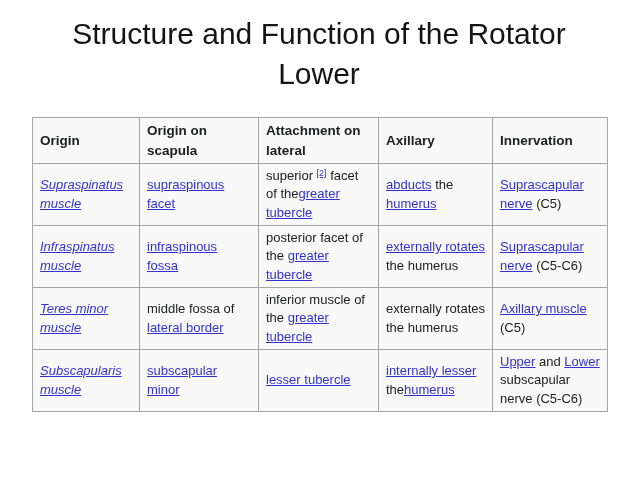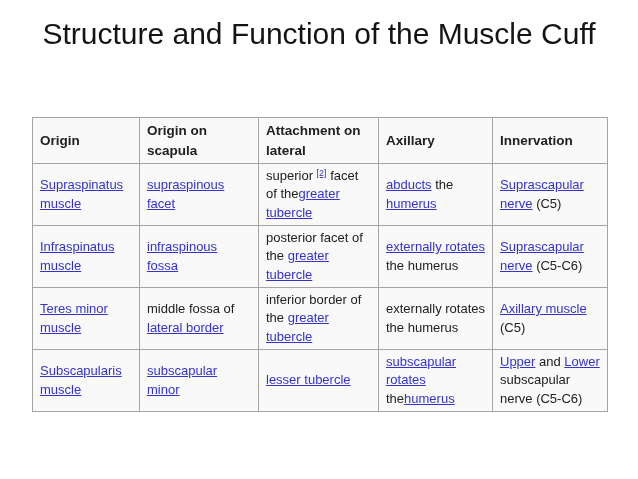--- a/index.html
+++ b/index.html
@@ -42,27 +42,27 @@
     line-height: 1.42;
     overflow: hidden;
   }
   th { font-weight: 700; height: 46px; font-size: 13.5px; }
   td { height: 62px; }
   a.lnk {
     color: var(--link-blue, #3333cc);
     text-decoration: underline;
     cursor: pointer;
   }
-  .it { }
+  .it { font-style: italic; }
   .sup { font-size: 9px; position: relative; top: -4px; text-decoration: underline; }
 </style>
 </head>
 <body>
 
-<div class="title">Structure and Function of the Muscle Cuff</div>
+<div class="title">Structure and Function of the Rotator Lower</div>
 
 <table class="cuff">
   <colgroup>
     <col class="c-muscle">
       <col class="c-origin">
       <col class="c-attachment">
       <col class="c-function">
       <col class="c-innervation">
   </colgroup>
   <thead>
@@ -85,25 +85,25 @@
       <tr>
         <td><a class="lnk it" href="#">Infraspinatus muscle</a></td>
         <td><a class="lnk" href="#">infraspinous fossa</a></td>
         <td><span>posterior facet of the </span><a class="lnk" href="#">greater tubercle</a></td>
         <td><a class="lnk" href="#">externally rotates</a><span> the humerus</span></td>
         <td><a class="lnk" href="#">Suprascapular nerve</a><span> (C5-C6)</span></td>
       </tr>
       <tr>
         <td><a class="lnk it" href="#">Teres minor muscle</a></td>
         <td><span>middle fossa of </span><a class="lnk" href="#">lateral border</a></td>
-        <td><span>inferior border of the </span><a class="lnk" href="#">greater tubercle</a></td>
+        <td><span>inferior muscle of the </span><a class="lnk" href="#">greater tubercle</a></td>
         <td><span>externally rotates the humerus</span></td>
         <td><a class="lnk" href="#">Axillary muscle</a><span> (C5)</span></td>
       </tr>
       <tr>
         <td><a class="lnk it" href="#">Subscapularis muscle</a></td>
         <td><a class="lnk" href="#">subscapular minor</a></td>
         <td><a class="lnk" href="#">lesser tubercle</a></td>
-        <td><a class="lnk" href="#">subscapular rotates</a><span> the</span><a class="lnk" href="#">humerus</a></td>
+        <td><a class="lnk" href="#">internally lesser</a><span> the</span><a class="lnk" href="#">humerus</a></td>
         <td><a class="lnk" href="#">Upper</a><span> and </span><a class="lnk" href="#">Lower</a><span> subscapular nerve (C5-C6)</span></td>
       </tr>
     </tbody>
 </table>
 
 </body></html>

